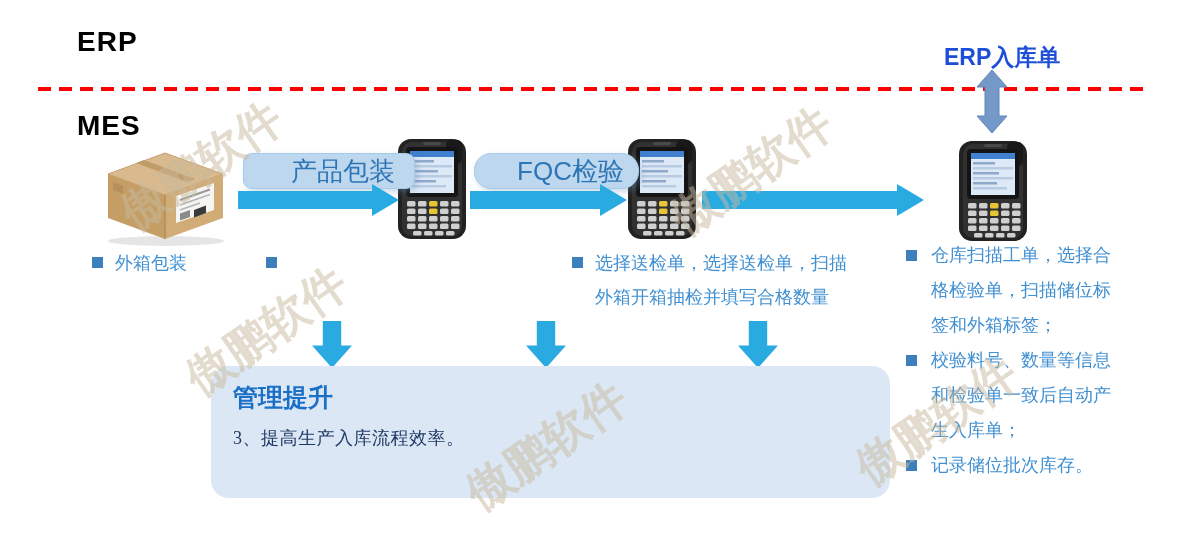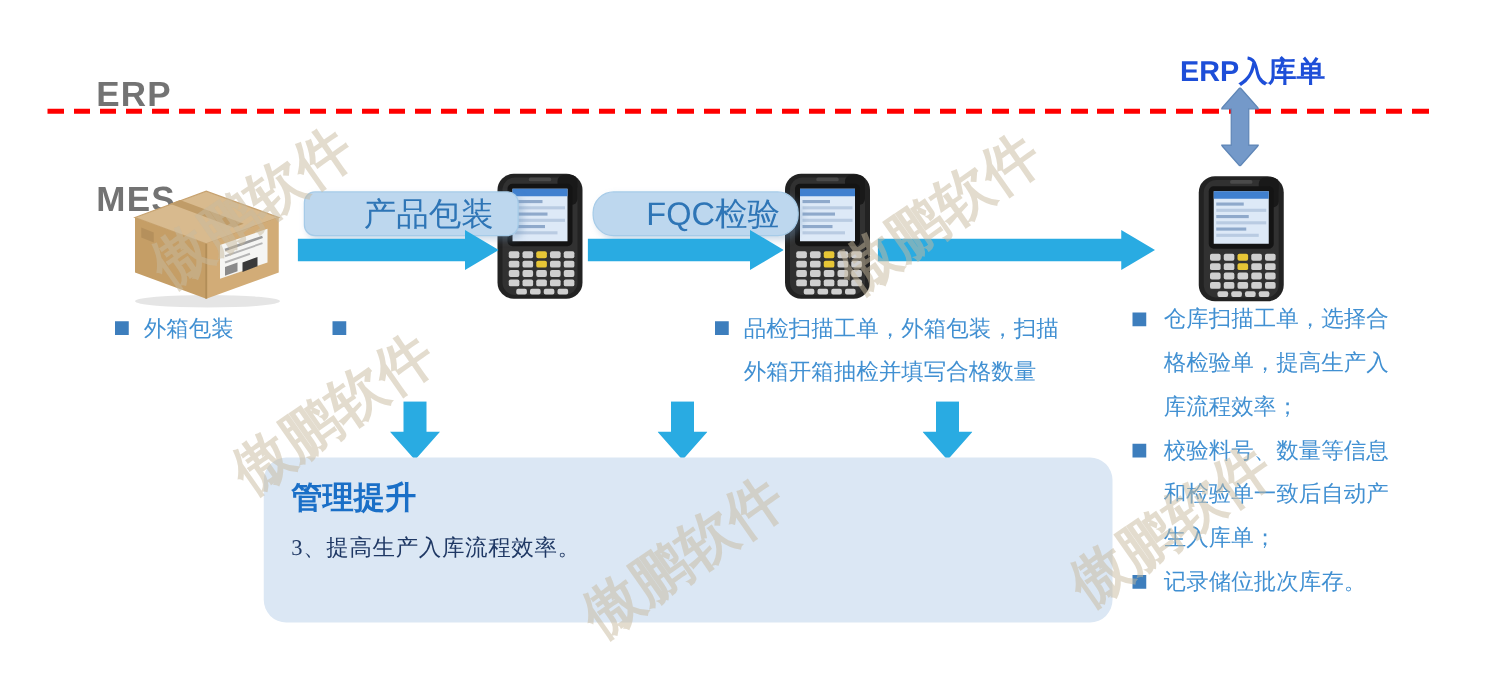--- a/index.html
+++ b/index.html
@@ -3,21 +3,21 @@
 <meta charset="utf-8">
 <style>
   html,body{margin:0;padding:0;background:#fff;}
   #stage{
     position:relative;width:1200px;height:560px;background:#ffffff;overflow:hidden;
     font-family:"Liberation Sans","DejaVu Sans",sans-serif;
   }
   .abs{position:absolute;}
 
   
-  .layer-label{font-weight:bold;color:#737373;font-size:28px;letter-spacing:1px;margin-top:34px;}
+  .layer-label{font-weight:bold;color:#000000;font-size:28px;letter-spacing:1px;}
   #erp-label{left:77px;top:26px;}
   #mes-label{left:77px;top:110px;}
   #erp-receipt-label{left:944px;top:42px;font-weight:bold;color:#1d4ed8;font-size:23px;}
 
   
   #layer-divider{
     left:38px;top:87px;width:1109px;height:4px;
     background:repeating-linear-gradient(90deg,#ff0000 0 13px,transparent 13px 21px);
   }
 
@@ -199,28 +199,28 @@
 
   <div class="abs" id="col-2">
     <div class="bullet-item">
       <span class="bullet-square"></span>
     </div>
   </div>
 
   <div class="abs" id="col-3">
     <div class="bullet-item">
       <span class="bullet-square"></span>
-      <span class="bullet-text">品检扫描工单，外箱包装，扫描外箱开箱抽检并填写合格数量</span>
+      <span class="bullet-text">选择送检单，选择送检单，扫描外箱开箱抽检并填写合格数量</span>
     </div>
   </div>
 
   <div class="abs" id="col-4">
     <div class="bullet-item">
       <span class="bullet-square"></span>
-      <span class="bullet-text">仓库扫描工单，选择合格检验单，提高生产入库流程效率；</span>
+      <span class="bullet-text">仓库扫描工单，选择合格检验单，扫描储位标签和外箱标签；</span>
     </div>
     <div class="bullet-item">
       <span class="bullet-square"></span>
       <span class="bullet-text">校验料号、数量等信息和检验单一致后自动产生入库单；</span>
     </div>
     <div class="bullet-item">
       <span class="bullet-square"></span>
       <span class="bullet-text">记录储位批次库存。</span>
     </div>
   </div>

